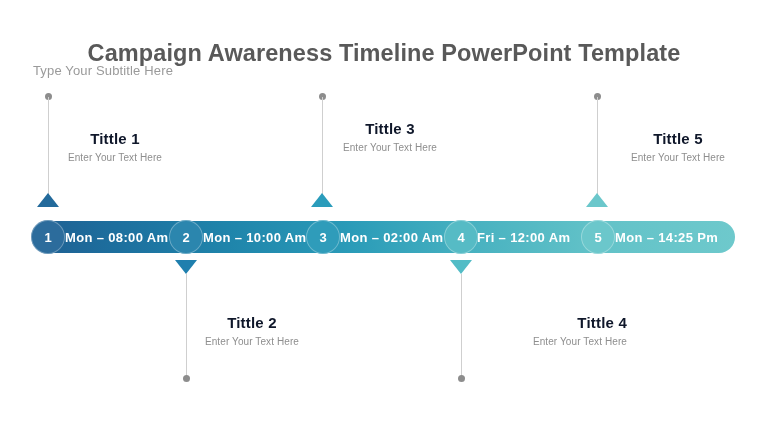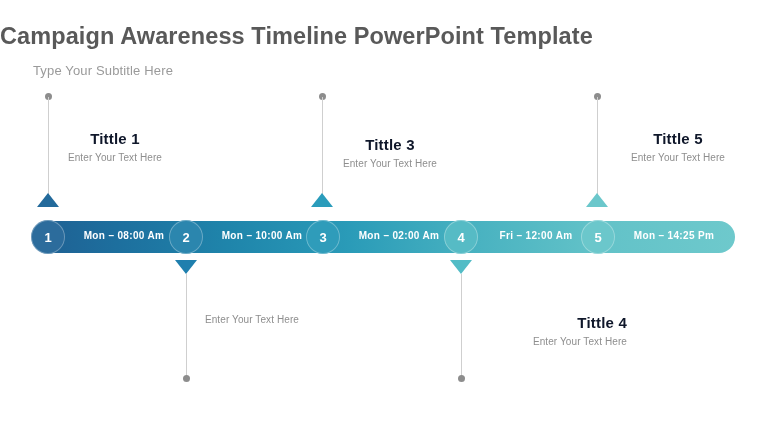--- a/index.html
+++ b/index.html
@@ -17,23 +17,23 @@
     position: relative;
     width: 768px;
     height: 432px;
     background: #ffffff;
   }
 
   
   #title {
     position: absolute;
     left: 0;
-    top: 23px;
+    top: 40px;
     width: 768px;
-    text-align: left;
+    text-align: center;
     font-size: 23.5px;
     font-weight: bold;
     color: #595959;
     letter-spacing: 0.1px;
     white-space: nowrap;
   }
   #subtitle {
     position: absolute;
     left: 33px;
     top: 63px;
@@ -112,25 +112,24 @@
     font-weight: bold;
     display: flex;
     align-items: center;
     justify-content: center;
     box-shadow: 0 0 0 1px rgba(255,255,255,0.30) inset;
   }
   .tlabel {
     position: absolute;
     top: 230px;
     color: #ffffff;
-    font-size: 10px;
+    font-size: 13px;
     font-weight: bold;
     letter-spacing: 0.35px;
     white-space: nowrap;
-    text-align: center;
   }
 </style>
 </head>
 <body>
 
 <div id="slide">
 
   <div id="title">Campaign Awareness Timeline PowerPoint Template</div>
   <div id="subtitle">Type Your Subtitle Here</div>
 
@@ -139,27 +138,28 @@
   <div class="tri tri-up" style="left:37px; top:193px; border-bottom-color:#236a9b;"></div>
   <div class="block" style="left:15px; top:130px;">
     <div class="hd">Tittle 1</div>
     <div class="bd">Enter Your Text Here</div>
   </div>
 
   <div class="tri tri-down" style="left:175px; top:260px; border-top-color:#1f7fae;"></div>
   <div class="stem" style="left:186px; top:274px; height:102px;"></div>
   <div class="dot" style="left:183px; top:375px;"></div>
   <div class="block" style="left:152px; top:314px;">
+    <div class="hd">Tittle 2</div>
     <div class="bd">Enter Your Text Here</div>
   </div>
 
   <div class="dot" style="left:319px; top:93px;"></div>
   <div class="stem" style="left:322px; top:97px; height:98px;"></div>
   <div class="tri tri-up" style="left:311px; top:193px; border-bottom-color:#2a9cbb;"></div>
-  <div class="block" style="left:290px; top:136px;">
+  <div class="block" style="left:290px; top:120px;">
     <div class="hd">Tittle 3</div>
     <div class="bd">Enter Your Text Here</div>
   </div>
 
   <div class="tri tri-down" style="left:450px; top:260px; border-top-color:#52bcc6;"></div>
   <div class="stem" style="left:461px; top:274px; height:102px;"></div>
   <div class="dot" style="left:458px; top:375px;"></div>
   <div class="block" style="left:427px; top:314px;text-align:right;">
     <div class="hd">Tittle 4</div>
     <div class="bd">Enter Your Text Here</div>

